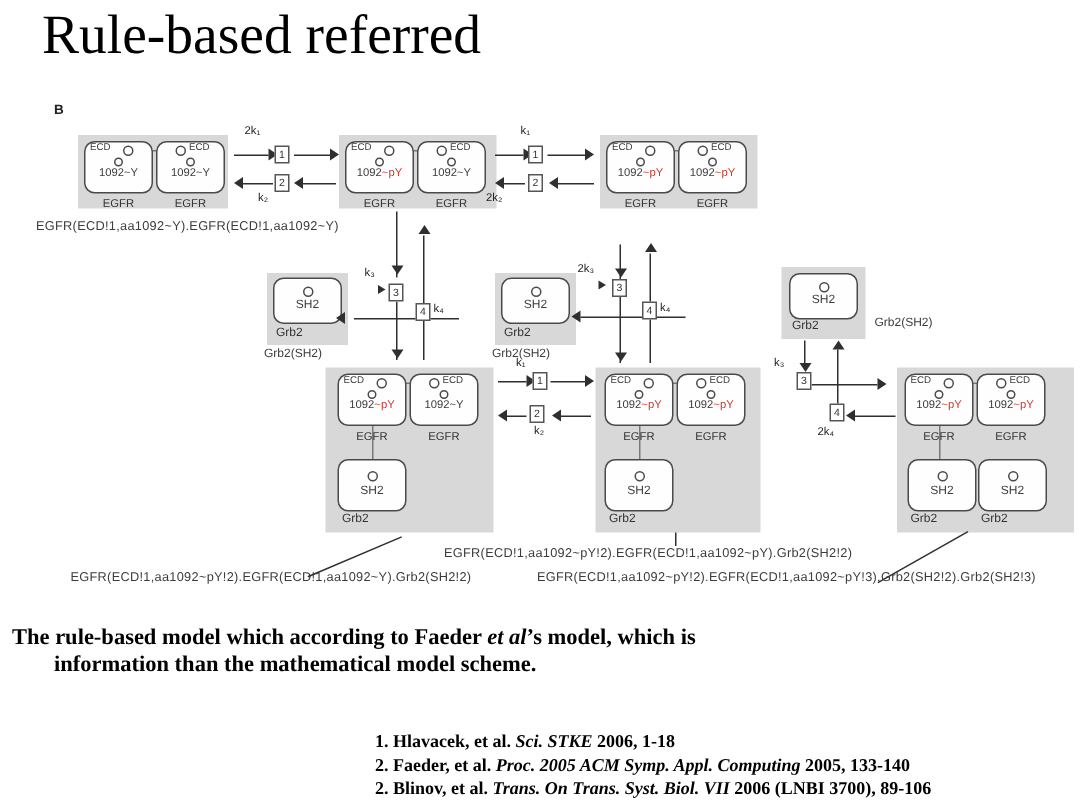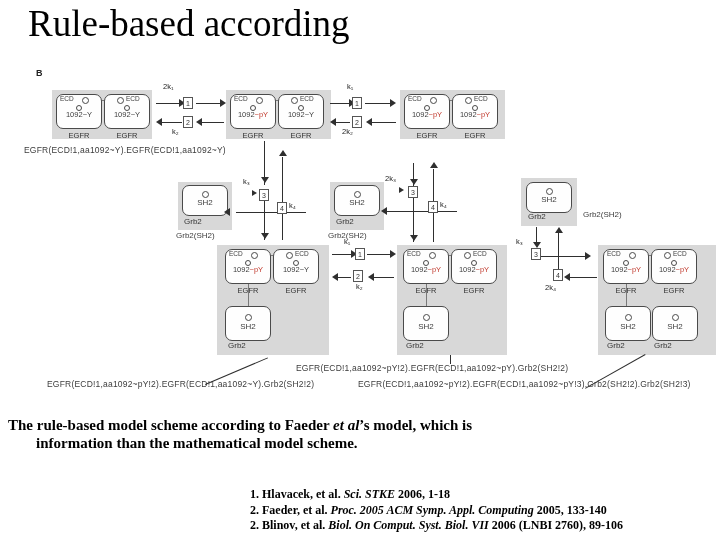--- a/index.html
+++ b/index.html
@@ -30,21 +30,21 @@
   #body-text .bl{white-space:pre-wrap;}
   #body-text .bl.ind{margin-left:28px;}
   #refs{position:absolute;left:250px;top:487px;font-family:"Liberation Serif","DejaVu Serif",serif;
         font-size:12px;font-weight:bold;color:#000;line-height:15.5px;white-space:nowrap;}
   .it{font-style:italic;}
 </style>
 </head>
 <body>
 
 <div class="slide">
-  <div class="title">Rule-based according</div>
+  <div class="title">Rule-based referred</div>
   <div id="diagram">
       <div class="panel" style="left: 52px; top: 90px; width: 100px; height: 49px;"></div>
       <div class="panel" style="left: 226px; top: 90px; width: 105px; height: 49px;"></div>
       <div class="panel" style="left: 400px; top: 90px; width: 105px; height: 49px;"></div>
       <div class="panel" style="left: 178px; top: 182px; width: 54px; height: 48px;"></div>
       <div class="panel" style="left: 330px; top: 182px; width: 54px; height: 48px;"></div>
       <div class="panel" style="left: 521px; top: 178px; width: 56px; height: 48px;"></div>
       <div class="panel" style="left: 217px; top: 245px; width: 112px; height: 110px;"></div>
       <div class="panel" style="left: 397px; top: 245px; width: 110px; height: 110px;"></div>
       <div class="panel" style="left: 598px; top: 245px; width: 118px; height: 110px;"></div>
@@ -219,39 +219,39 @@
       <div class="numbox" style="left: 277px; top: 202px;">4</div>
       <div class="numbox" style="left: 408px; top: 186px;">3</div>
       <div class="numbox" style="left: 428px; top: 201px;">4</div>
       <div class="numbox" style="left: 355px; top: 248px;">1</div>
       <div class="numbox" style="left: 353px; top: 270px;">2</div>
       <div class="numbox" style="left: 531px; top: 248px;">3</div>
       <div class="numbox" style="left: 553px; top: 269px;">4</div>
       <div class="lbl" style="left: 163px; top: 83px; font-size: 7.5px; color: rgb(34, 34, 34);">2k₁</div>
       <div class="lbl" style="left: 172px; top: 128px; font-size: 7.5px; color: rgb(34, 34, 34);">k₂</div>
       <div class="lbl" style="left: 347px; top: 83px; font-size: 7.5px; color: rgb(34, 34, 34);">k₁</div>
-      <div class="lbl" style="left: 342px; top: 128px; font-size: 7.5px; color: rgb(34, 34, 34);">2k₂</div>
+      <div class="lbl" style="left: 324px; top: 128px; font-size: 7.5px; color: rgb(34, 34, 34);">2k₂</div>
       <div class="lbl" style="left: 243px; top: 178px; font-size: 7.5px; color: rgb(34, 34, 34);">k₃</div>
       <div class="lbl" style="left: 289px; top: 202px; font-size: 7.5px; color: rgb(34, 34, 34);">k₄</div>
       <div class="lbl" style="left: 385px; top: 175px; font-size: 7.5px; color: rgb(34, 34, 34);">2k₃</div>
       <div class="lbl" style="left: 440px; top: 201px; font-size: 7.5px; color: rgb(34, 34, 34);">k₄</div>
       <div class="lbl" style="left: 344px; top: 238px; font-size: 7.5px; color: rgb(34, 34, 34);">k₁</div>
       <div class="lbl" style="left: 356px; top: 283px; font-size: 7.5px; color: rgb(34, 34, 34);">k₂</div>
       <div class="lbl" style="left: 516px; top: 238px; font-size: 7.5px; color: rgb(34, 34, 34);">k₃</div>
       <div class="lbl" style="left: 545px; top: 284px; font-size: 7.5px; color: rgb(34, 34, 34);">2k₄</div>
       <div class="lbl" style="left: 24px; top: 146px; font-size: 8.5px; letter-spacing: 0.2px;">EGFR(ECD!1,aa1092~Y).EGFR(ECD!1,aa1092~Y)</div>
       <div class="lbl" style="left: 296px; top: 364px; font-size: 8.5px; letter-spacing: 0.2px;">EGFR(ECD!1,aa1092~pY!2).EGFR(ECD!1,aa1092~pY).Grb2(SH2!2)</div>
       <div class="lbl" style="left: 47px; top: 380px; font-size: 8.5px; letter-spacing: 0.2px;">EGFR(ECD!1,aa1092~pY!2).EGFR(ECD!1,aa1092~Y).Grb2(SH2!2)</div>
       <div class="lbl" style="left: 358px; top: 380px; font-size: 8.5px; letter-spacing: 0.2px;">EGFR(ECD!1,aa1092~pY!2).EGFR(ECD!1,aa1092~pY!3).Grb2(SH2!2).Grb2(SH2!3)</div>
       <div class="lbl" style="left: 36px; top: 69px; font-size: 9px; font-weight: bold; color: rgb(34, 34, 34);">B</div>
       <div class="ln" style="left: 205px; top: 384px; width: 68px; height: 1px; transform: rotate(-23deg); transform-origin: 0px 0px;"></div>
       <div class="ln" style="left: 585px; top: 388px; width: 69px; height: 1px; transform: rotate(-29.5deg); transform-origin: 0px 0px;"></div>
     </div>
   <div id="body-text">
-      <div class="bl"><span>The rule-based model scheme according to Faeder </span><span class="it">et al</span><span>’s model, which is</span></div>
+      <div class="bl"><span>The rule-based model which according to Faeder </span><span class="it">et al</span><span>’s model, which is</span></div>
       <div class="bl ind"><span>information than the mathematical model scheme.</span></div>
     </div>
   <div id="refs">
       <div><span>1. Hlavacek, et al. </span><span class="it">Sci. STKE</span><span> 2006, 1-18</span></div>
       <div><span>2. Faeder, et al. </span><span class="it">Proc. 2005 ACM Symp. Appl. Computing</span><span> 2005, 133-140</span></div>
-      <div><span>2. Blinov, et al. </span><span class="it">Biol. On Comput. Syst. Biol. VII</span><span> 2006 (LNBI 2760), 89-106</span></div>
+      <div><span>2. Blinov, et al. </span><span class="it">Trans. On Trans. Syst. Biol. VII</span><span> 2006 (LNBI 3700), 89-106</span></div>
     </div>
 </div>
 
 </body></html>

